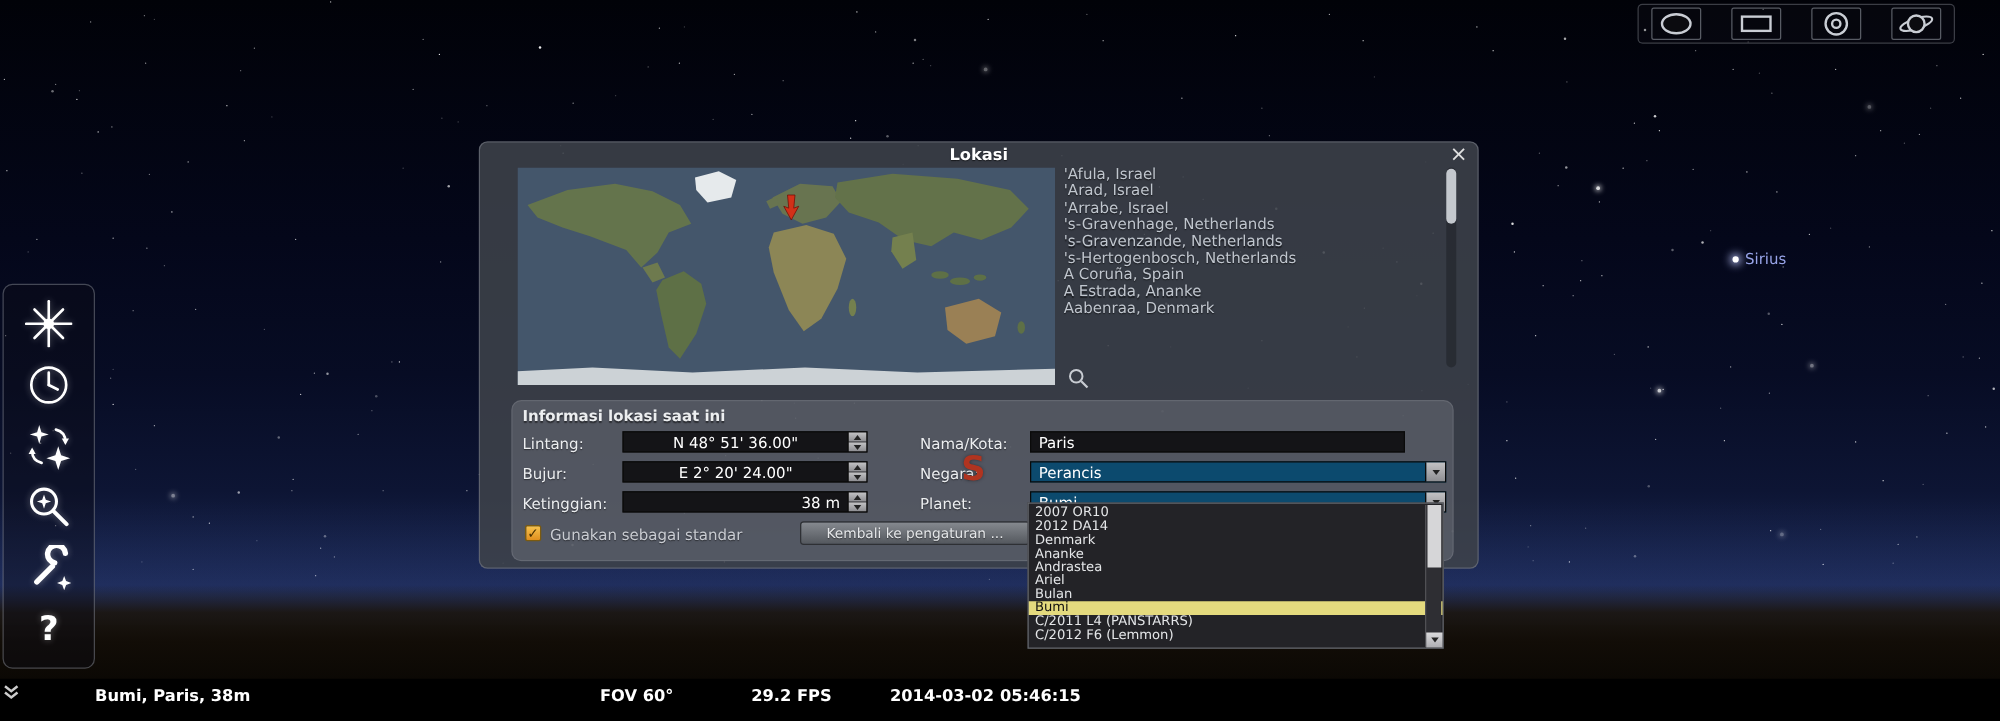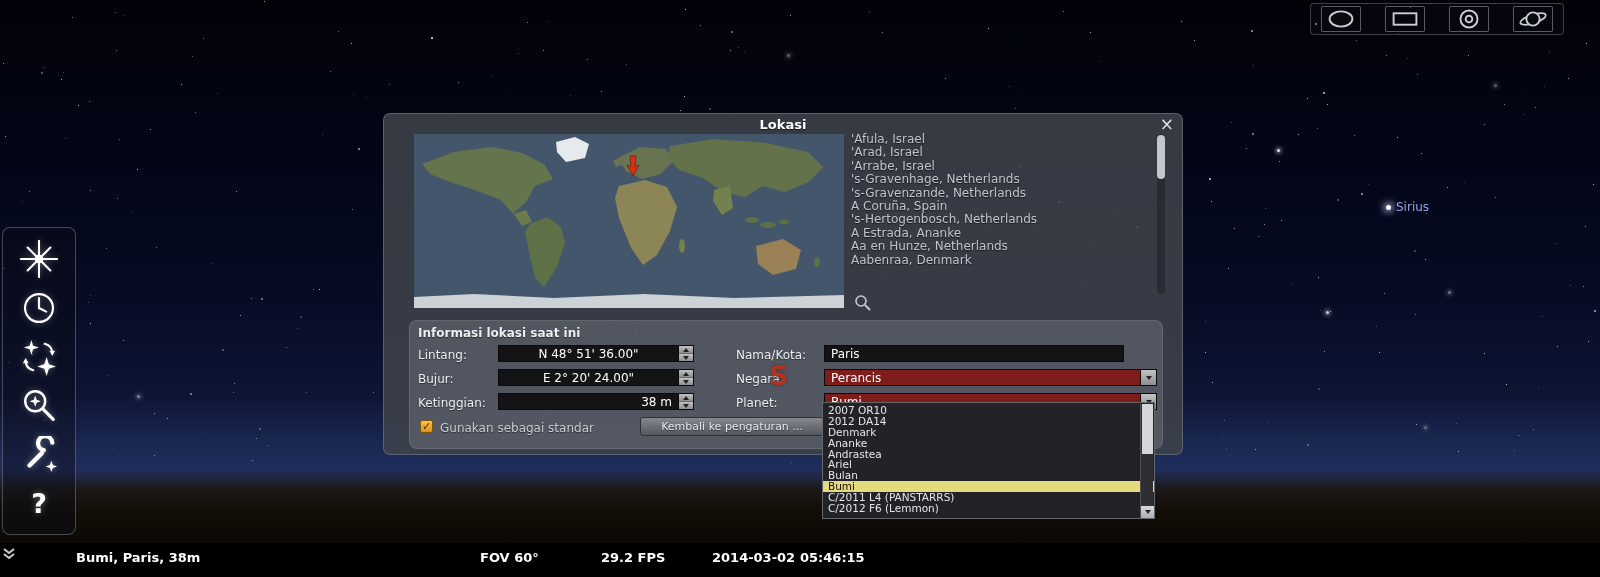--- a/index.html
+++ b/index.html
@@ -42,21 +42,21 @@
 .bold{font-weight:bold}
 .spinbox{position:absolute;height:17px;background:#141417;border:1px solid #0a0a0a;display:flex}
 .spin-value{flex:1;color:#fff;font-size:12px;display:flex;align-items:center;justify-content:center;white-space:nowrap}
 .spin-value.right{justify-content:flex-end;padding-right:6px}
 .spin-btns{width:15px;display:flex;flex-direction:column;border-left:1px solid #0a0a0a}
 .spin-up,.spin-down{flex:1;background:linear-gradient(180deg,#c2c2c4,#8e8e92);display:flex;align-items:center;justify-content:center;cursor:pointer}
 .spin-up{border-bottom:1px solid #6a6a6e}
 .tri-up{width:0;height:0;border-left:3.5px solid transparent;border-right:3.5px solid transparent;border-bottom:4px solid #222}
 .tri-down{width:0;height:0;border-left:3.5px solid transparent;border-right:3.5px solid transparent;border-top:4px solid #222}
 .textfield{position:absolute;height:17px;background:#141417;border:1px solid #0a0a0a;color:#fff;font-size:12px;display:flex;align-items:center;padding-left:6px}
-.combo{position:absolute;height:17px;background:#7f1d1d;border:1px solid #0a0a0a;display:flex;cursor:pointer}
+.combo{position:absolute;height:17px;background:#0c4a6e;border:1px solid #0a0a0a;display:flex;cursor:pointer}
 .combo-text{flex:1;color:#fff;font-size:12px;display:flex;align-items:center;padding-left:6px}
 .combo-arrow{width:16px;background:linear-gradient(180deg,#c2c2c4,#8e8e92);display:flex;align-items:center;justify-content:center;border-left:1px solid #0a0a0a}
 #default-checkbox{position:absolute;left:10px;top:99px;width:13px;height:13px;background:linear-gradient(180deg,#f6c24e,#e08f1e);border:1px solid #7a5a10;border-radius:2px;display:flex;align-items:center;justify-content:center;font-size:11px;font-weight:bold;color:#4a3000;cursor:pointer;line-height:11px}
 #reset-button{position:absolute;left:230px;top:96px;width:184px;height:19px;background:linear-gradient(180deg,#85898f,#54585e);border:1px solid #2e3034;border-radius:3px;color:#e6e8ea;font-size:11px;display:flex;align-items:center;justify-content:center;cursor:pointer;text-shadow:0 1px 1px rgba(0,0,0,0.5);white-space:nowrap}
 
 
 #planet-dropdown{position:absolute;left:822px;top:402px;width:333px;height:117px;background:#232327;border:1px solid #64676c;z-index:20;padding-top:2px}
 .dd-item{height:10.9px;line-height:10.9px;font-size:10.5px;color:#e4e6e8;padding-left:5px;padding-right:16px;white-space:nowrap;cursor:pointer}
 .dd-item.selected{background:#e4da7e;color:#101010}
 #dd-scrollbar{position:absolute;right:1px;top:1px;width:13px;height:114px;background:#2e2e33;border-left:1px solid #505054}
@@ -480,24 +480,23 @@
       <path d="M0,163 L60,160 L140,164 L230,160 L320,164 L430,161 L430,174 L0,174 Z" fill="#ccd2d6"></path>
       <path d="M219,42 L213,31 L217,32.5 L216,22 L222,22 L221,32.5 L225,31 Z" fill="#d23018" stroke="#6e0e06" stroke-width="0.6"></path>
     </svg>
 
     <div id="city-list">
       <div class="city-item">'Afula, Israel</div>
       <div class="city-item">'Arad, Israel</div>
       <div class="city-item">'Arrabe, Israel</div>
       <div class="city-item">'s-Gravenhage, Netherlands</div>
       <div class="city-item">'s-Gravenzande, Netherlands</div>
+      <div class="city-item">'s-Hertogenbosch, Netherlands</div>
       <div class="city-item">A Coruña, Spain</div>
-      <div class="city-item">'s-Hertogenbosch, Netherlands</div>
       <div class="city-item">A Estrada, Ananke</div>
-      <div class="city-item">Aa en Hunze, Netherlands</div>
       <div class="city-item">Aabenraa, Denmark</div>
     </div>
     <div id="list-scrollbar">
       <div id="list-thumb"></div>
     </div>
     <div id="list-search-icon">
       <svg width="17" height="17" viewBox="0 0 17 17">
         <circle cx="7" cy="7" r="5" stroke="#c8ccd2" stroke-width="1.6" fill="none"></circle>
         <line x1="11" y1="11" x2="16" y2="16" stroke="#c8ccd2" stroke-width="1.8"></line>
       </svg>

